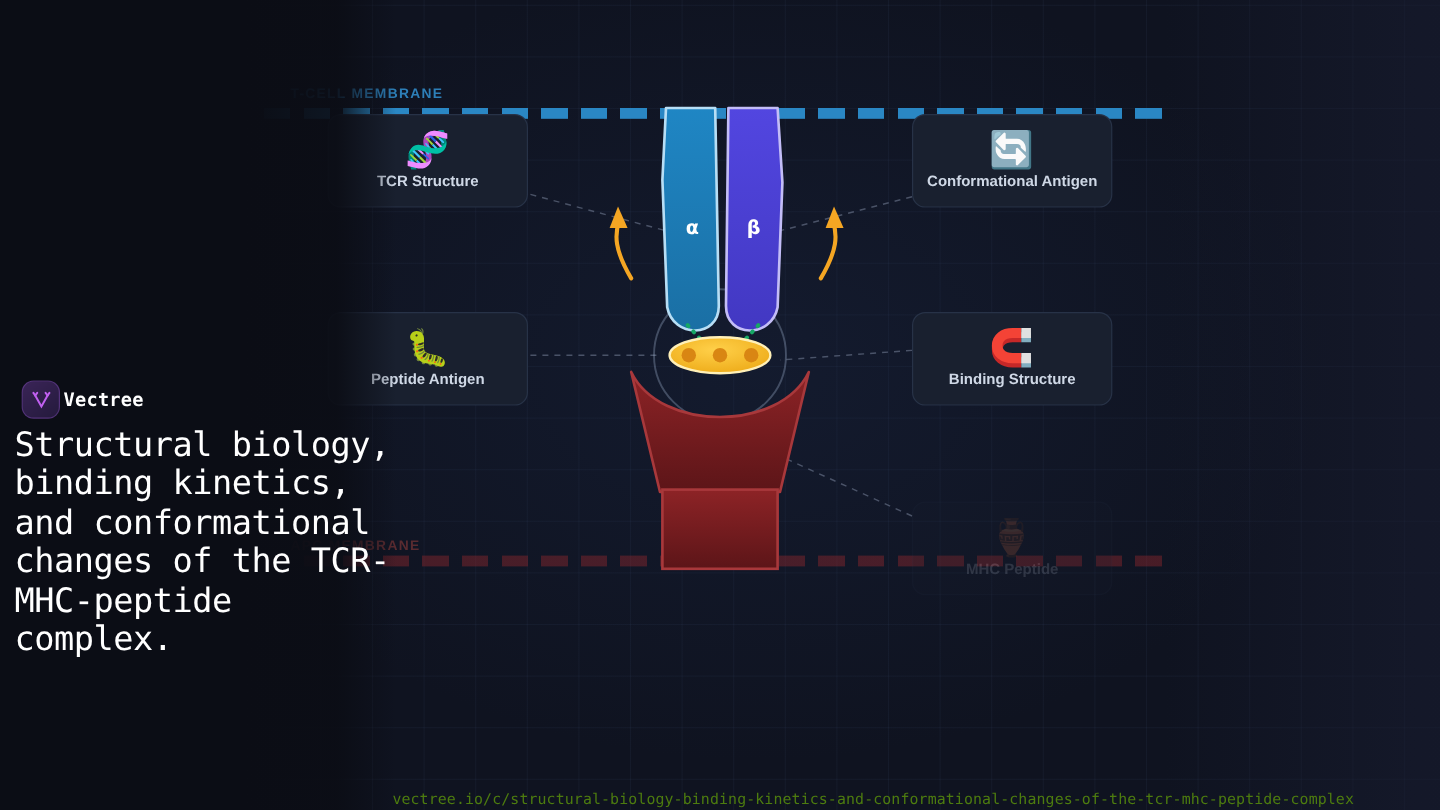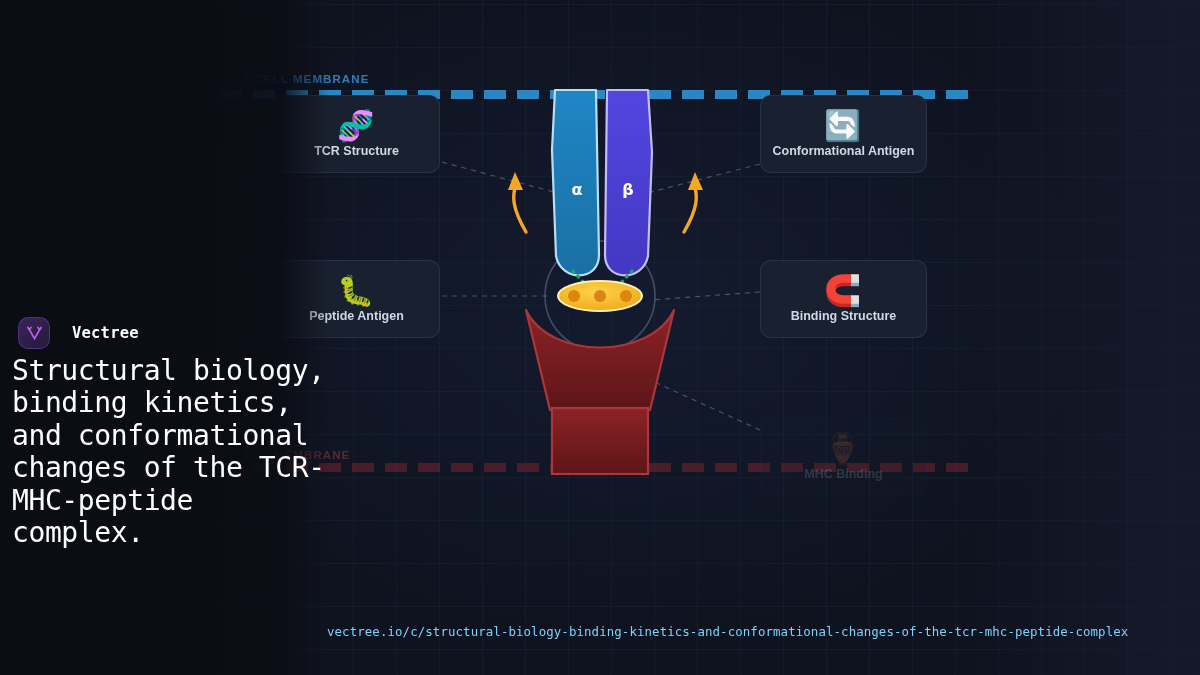--- a/index.html
+++ b/index.html
@@ -85,21 +85,21 @@
   #card-mhc       { left:540px; top:418px; opacity:0.16; }
 
   
   #overlay {
     position:absolute; left:0; top:0; width:330px; height:675px;
     background:linear-gradient(to right, #0b0d15 0%, #0b0d15 62%, rgba(11,13,21,0.92) 85%, rgba(11,13,21,0.0) 100%);
     pointer-events:none;
   }
   #brand {
     position:absolute; left:18px; top:317px;
-    display:flex; align-items:center; gap:22px;
+    display:flex; align-items:center; gap:3px;
   }
   #brand-mark {
     width:32px; height:32px; border-radius:10px;
     background:linear-gradient(145deg,#3a2457,#241a3c);
     border:1px solid rgba(150,90,210,0.35);
     display:flex; align-items:center; justify-content:center;
   }
   #brand-name {
     font-family:"DejaVu Sans Mono", monospace;
     font-size:15.5px; font-weight:bold; color:#ffffff;
@@ -108,23 +108,23 @@
   #headline {
     position:absolute; left:12px; top:355px; width:320px;
     font-family:"DejaVu Sans Mono", monospace;
     font-size:28px; line-height:32.4px;
     font-weight:normal; color:#ffffff;
     letter-spacing:-0.4px;
   }
 
   
   #url {
-    position:absolute; left:327px; top:624px;
+    position:absolute; left:327px; top:658px;
     font-family:"DejaVu Sans Mono", monospace;
-    font-size:12.4px; color:#7dd3fc;
+    font-size:12.4px; color:#4d7c0f;
     white-space:nowrap; letter-spacing:0.1px;
   }
 </style>
 </head>
 <body>
 
 <div id="scene">
 
   <div id="scene-inner">
 
@@ -223,21 +223,21 @@
       <span class="card-label">Conformational Antigen</span>
     </div>
 
     <div class="card" id="card-binding">
       <span class="emoji">🧲</span>
       <span class="card-label">Binding Structure</span>
     </div>
 
     <div class="card" id="card-mhc">
       <span class="emoji">🏺</span>
-      <span class="card-label">MHC Binding</span>
+      <span class="card-label">MHC Peptide</span>
     </div>
 
     <div id="rightfade"></div>
   </div>
 </div>
 
 <div id="overlay"></div>
 
 <div id="brand">
   <div id="brand-mark">

